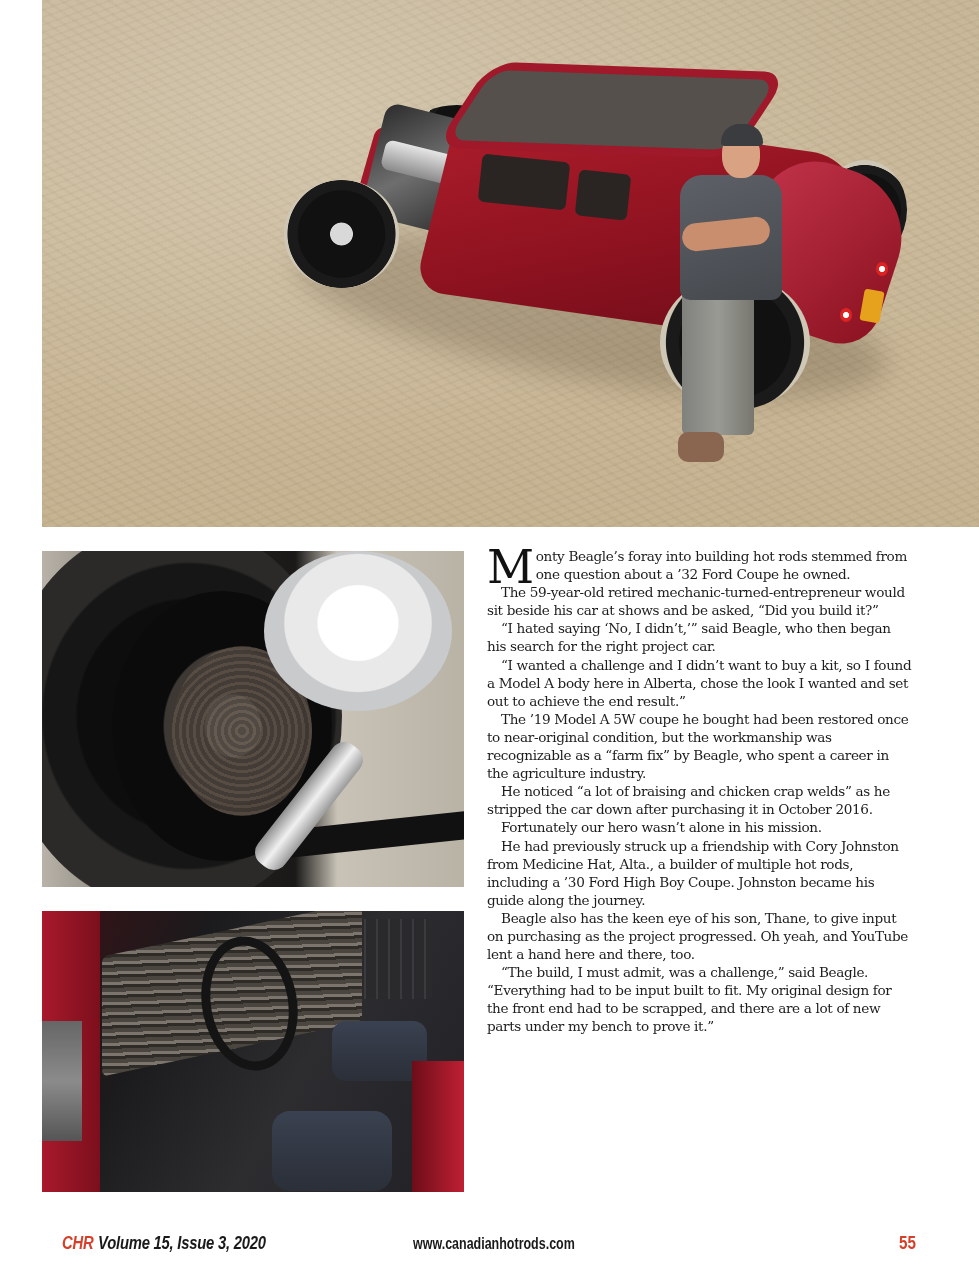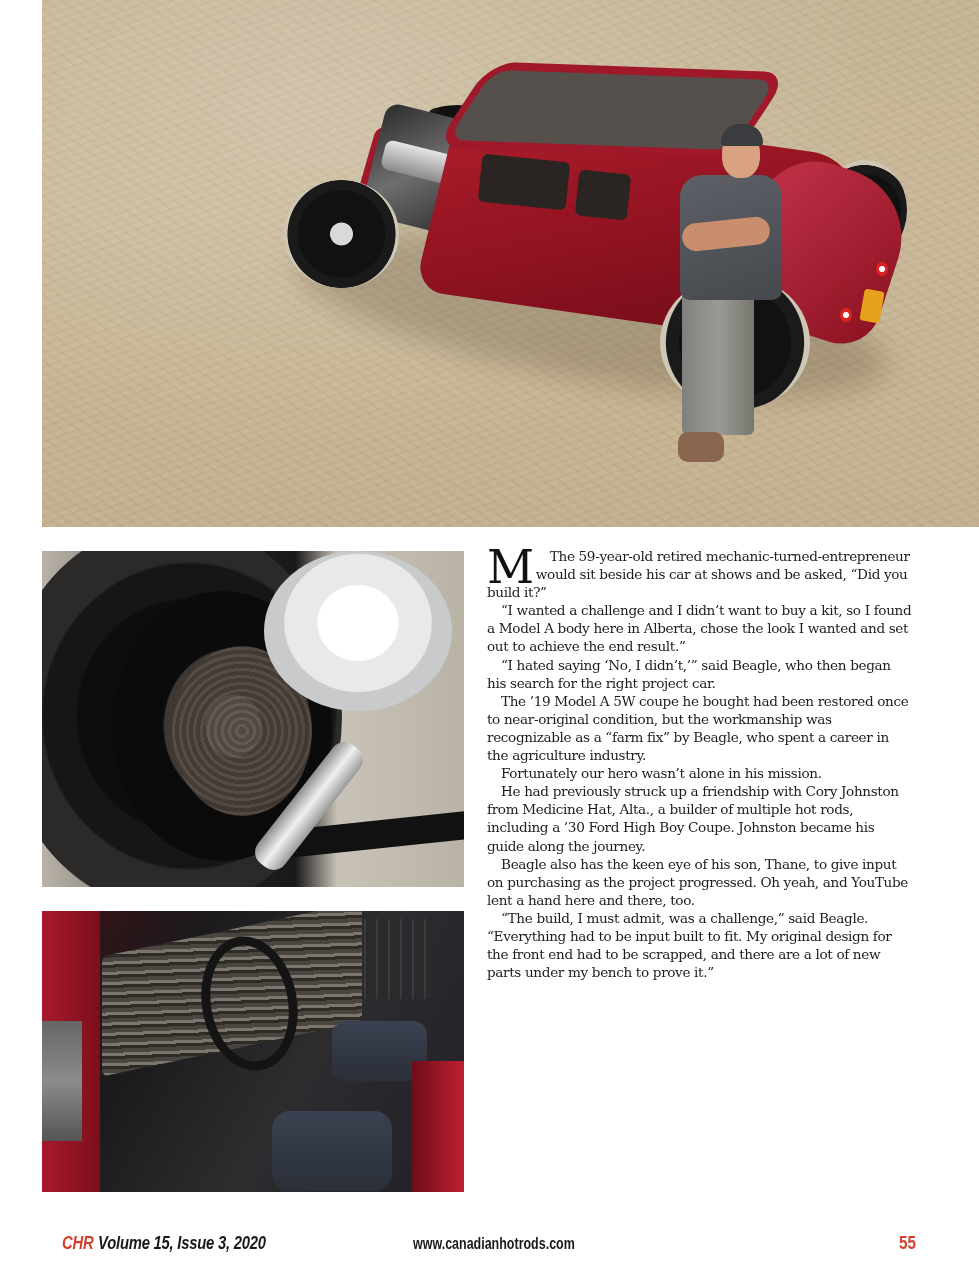--- a/index.html
+++ b/index.html
@@ -125,25 +125,26 @@
   <div class="dash"></div>
   <div class="seat2"></div>
   <div class="seat"></div>
   <div class="steering"></div>
   <div class="door-edge"></div>
   <div class="door-panel"></div>
   <div class="right-red"></div>
 </div>
 
 <div class="article">
-  <p class="lead"><span class="dropcap">M</span></p>
+  <p class="lead"><span class="dropcap">M</span><span>onty Beagle’s foray into building hot rods stemmed from one question about a ’32 Ford Coupe he owned.</span></p>
   <p>The 59-year-old retired mechanic-turned-entrepreneur would sit beside his car at shows and be asked, “Did you build it?”</p>
+  <p>“I hated saying ‘No, I didn’t,’” said Beagle, who then began his search for the right project car.</p>
   <p>“I wanted a challenge and I didn’t want to buy a kit, so I found a Model A body here in Alberta, chose the look I wanted and set out to achieve the end result.”</p>
-  <p>“I hated saying ‘No, I didn’t,’” said Beagle, who then began his search for the right project car.</p>
   <p>The ’19 Model A 5W coupe he bought had been restored once to near-original condition, but the workmanship was recognizable as a “farm fix” by Beagle, who spent a career in the agriculture industry.</p>
+  <p>He noticed “a lot of braising and chicken crap welds” as he stripped the car down after purchasing it in October 2016.</p>
   <p>Fortunately our hero wasn’t alone in his mission.</p>
   <p>He had previously struck up a friendship with Cory Johnston from Medicine Hat, Alta., a builder of multiple hot rods, including a ’30 Ford High Boy Coupe. Johnston became his guide along the journey.</p>
   <p>Beagle also has the keen eye of his son, Thane, to give input on purchasing as the project progressed. Oh yeah, and YouTube lent a hand here and there, too.</p>
   <p>“The build, I must admit, was a challenge,” said Beagle. “Everything had to be input built to fit. My original design for the front end had to be scrapped, and there are a lot of new parts under my bench to prove it.”</p>
 </div>
 
 <div class="footer">
   <div class="mag">
     <span class="brand">CHR</span><span class="issue">Volume 15, Issue 3, 2020</span>
   </div>

